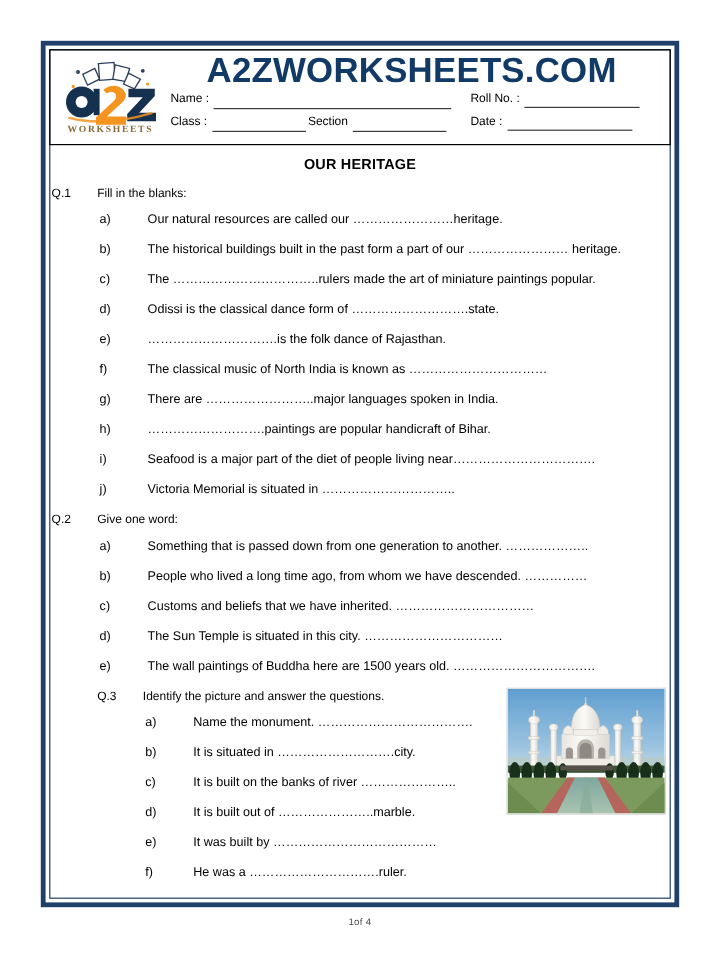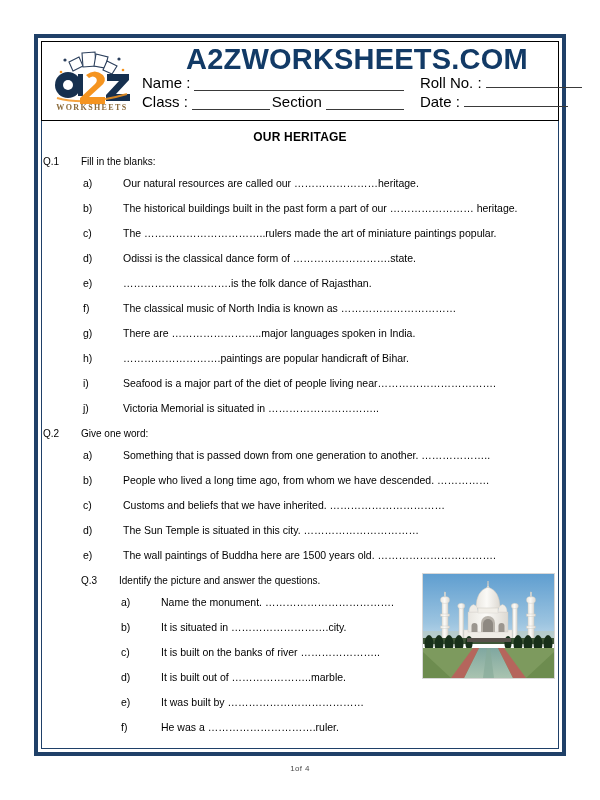--- a/index.html
+++ b/index.html
@@ -85,39 +85,39 @@
     color: #123a66;
     letter-spacing: 0.2px;
     text-align: center;
     line-height: 28px;
     margin-bottom: 1px;
     padding-right: 8px;
   }
   .field-row {
     display: flex;
     align-items: flex-end;
-    font-size: 15px;
+    font-size: 10px;
     line-height: 16px;
     height: 17px;
   }
   .field-row + .field-row { margin-top: 2px; }
   .fld-label { white-space: nowrap; padding-right: 2px; }
   .rule {
     border-bottom: 1px solid #3a3a3a;
     height: 12px;
     margin: 0 2px;
   }
   .r-name   { flex: 1 1 auto; min-width: 10px; }
   .r-rollno { width: 96px; flex: 0 0 96px; }
   .r-class  { width: 78px; flex: 0 0 78px; }
   .r-section{ width: 78px; flex: 0 0 78px; }
   .r-date   { width: 104px; flex: 0 0 104px; }
   .gap-left { width: 14px; flex: 0 0 14px; }
   .left-group { display: flex; align-items: flex-end; flex: 1 1 auto; }
-  .right-group { display: flex; align-items: flex-start; width: 160px; flex: 0 0 160px; }
+  .right-group { display: flex; align-items: center; width: 160px; flex: 0 0 160px; }
 
   
   .ws-title {
     text-align: center;
     font-size: 12px;
     font-weight: bold;
     margin-top: 9px;
     margin-bottom: 10px;
     letter-spacing: 0.2px;
   }

